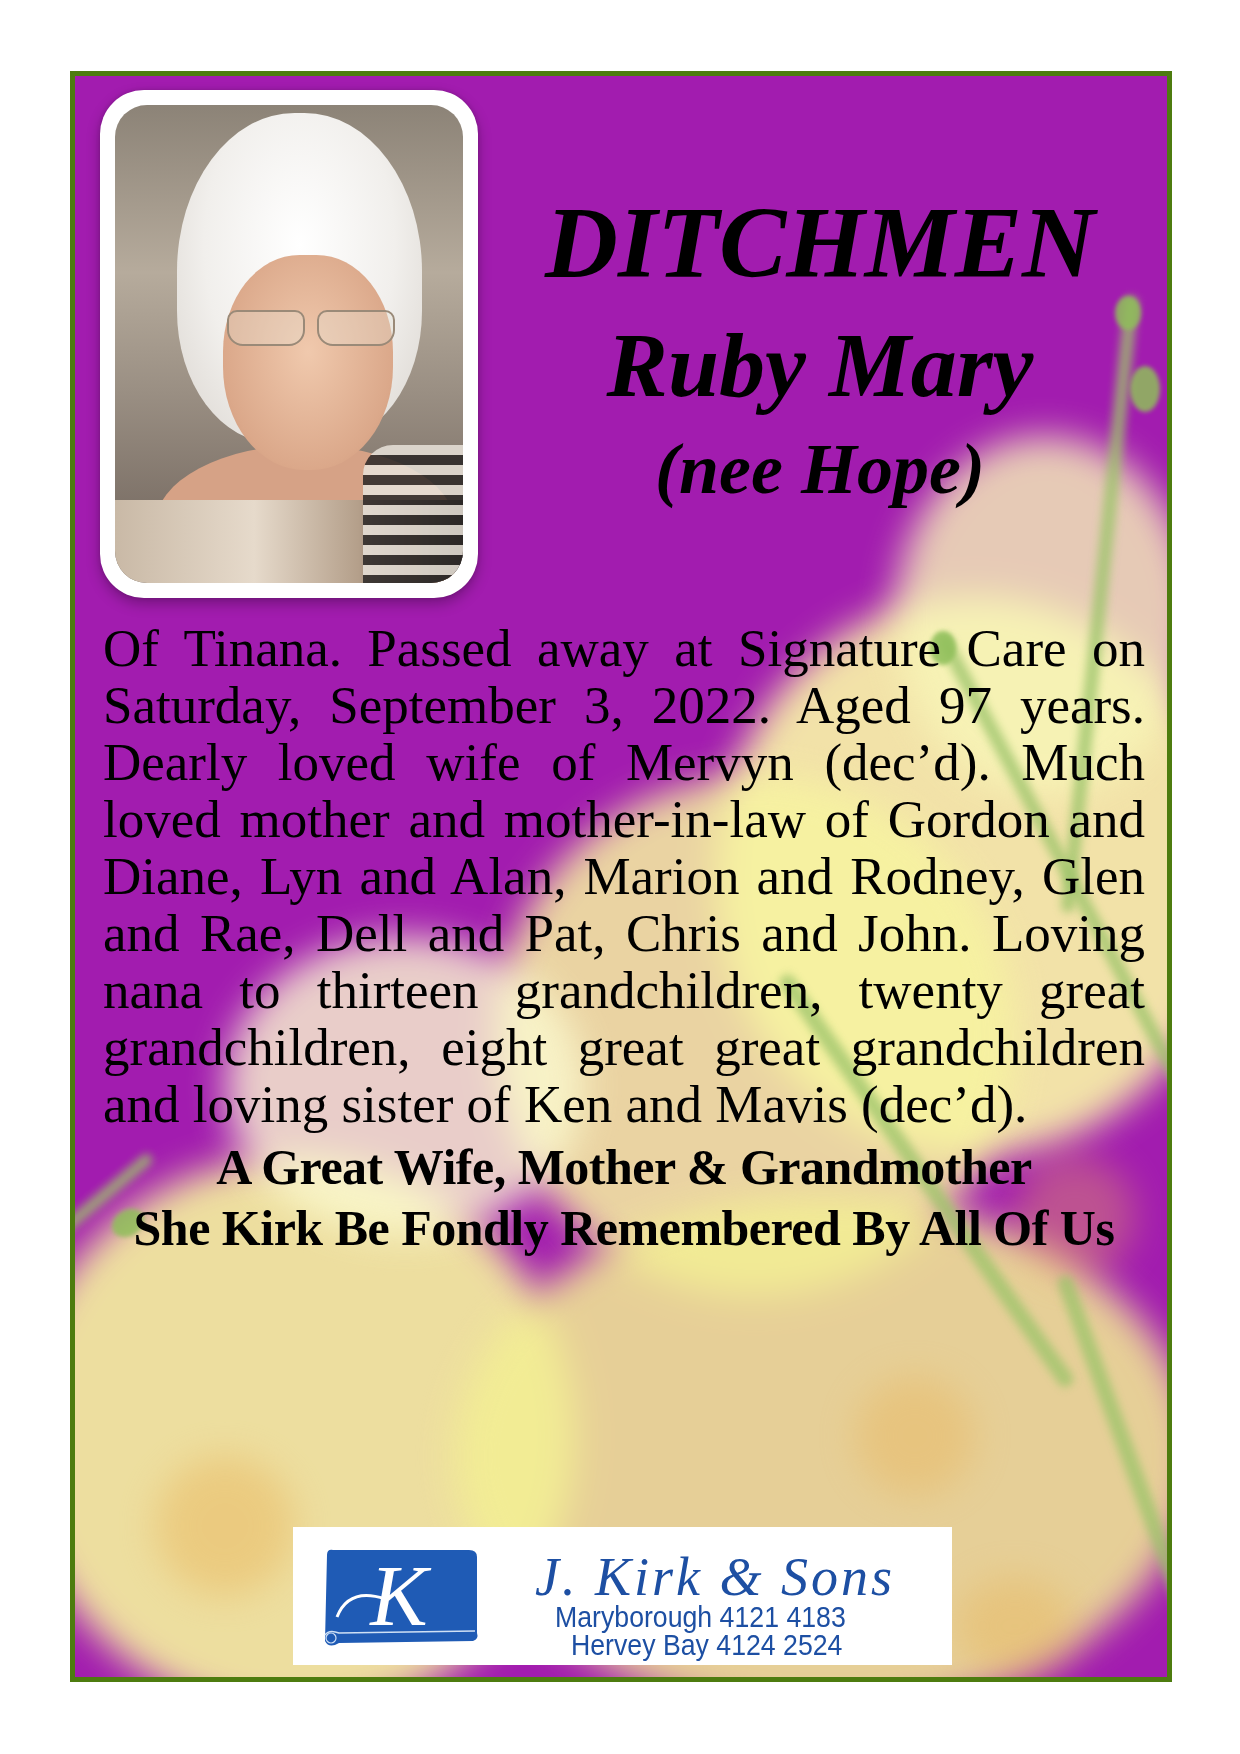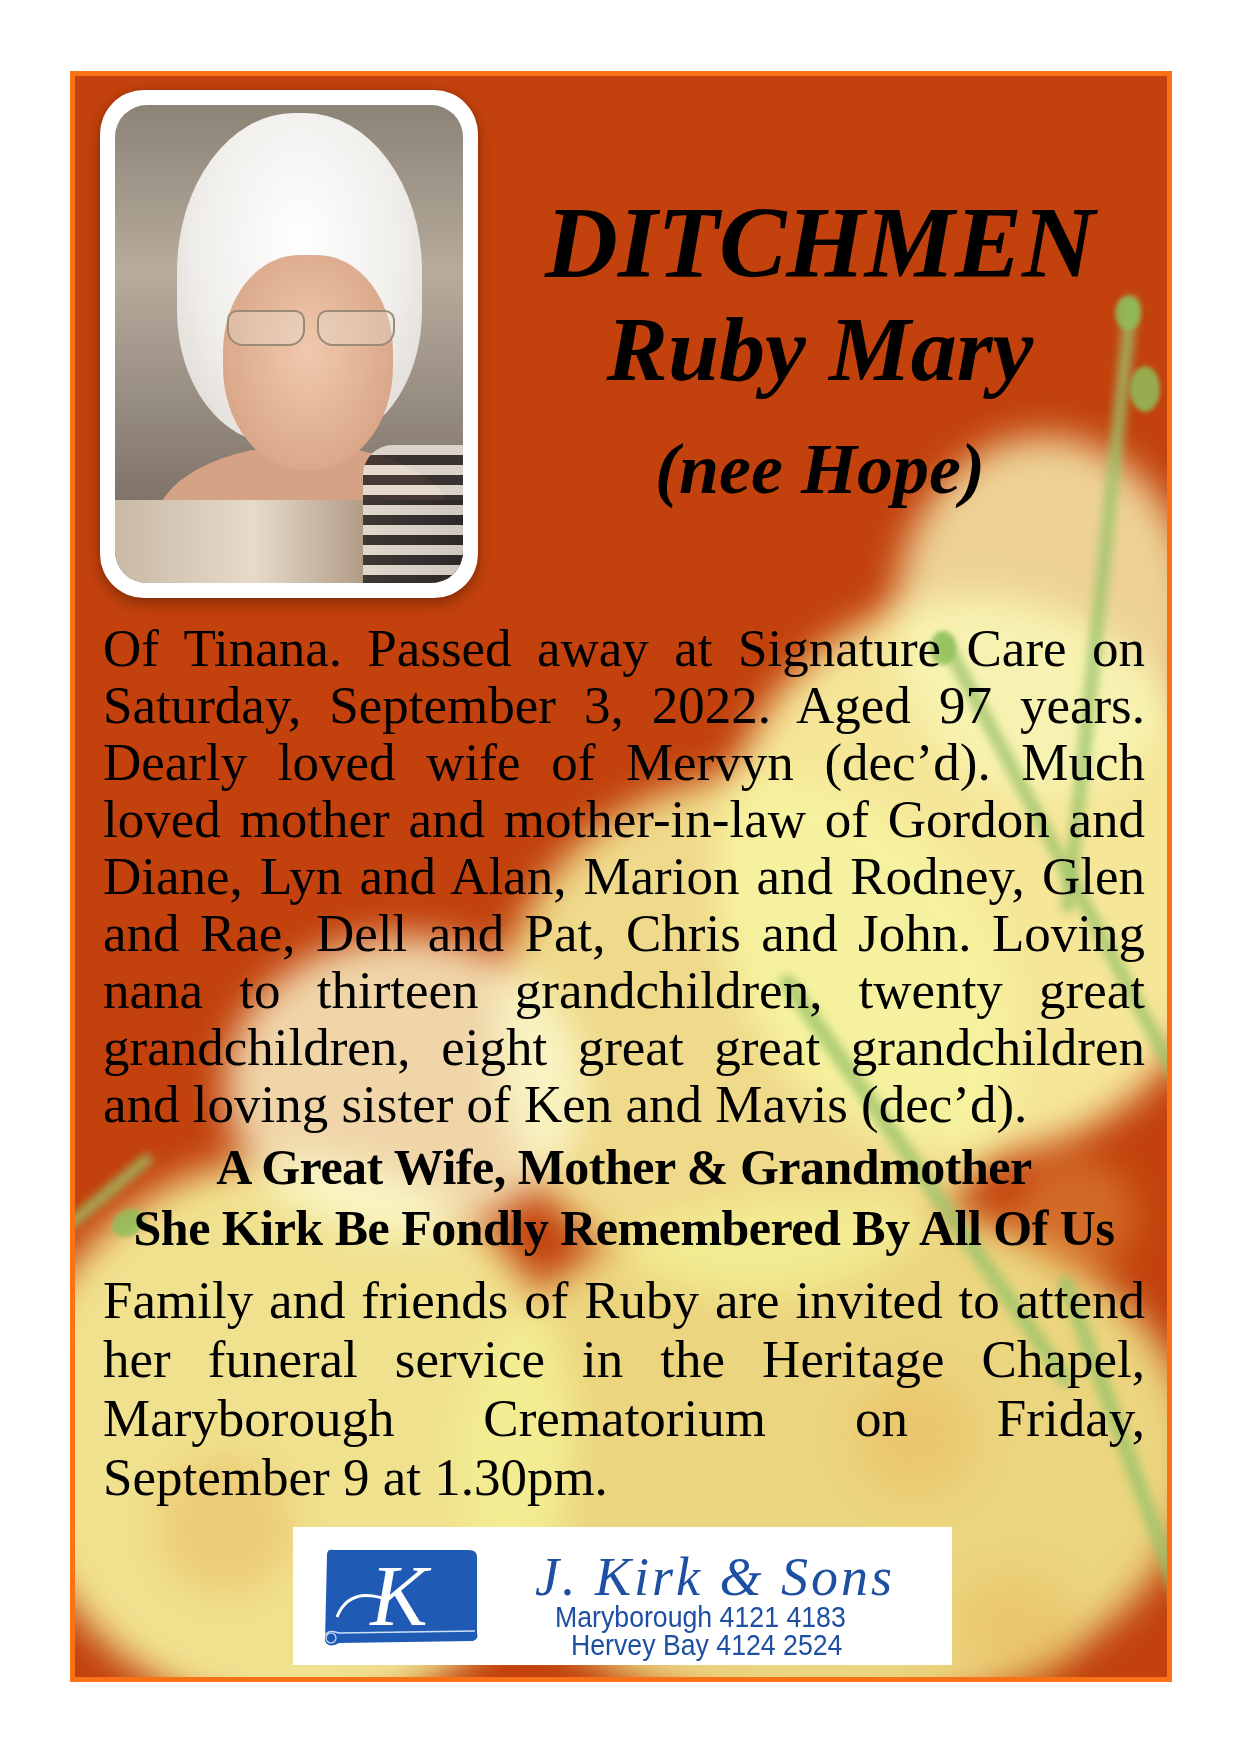--- a/index.html
+++ b/index.html
@@ -2,21 +2,21 @@
 <html><head>
 <meta charset="utf-8">
 <style>
   html, body { margin: 0; padding: 0; }
   body {
     width: 1240px; height: 1754px; background: #ffffff; position: relative; overflow: hidden;
     font-family: "Liberation Serif", serif; color: #000;
   }
   .frame {
     position: absolute; left: 70px; top: 71px; width: 1092px; height: 1601px;
-    border: 5px solid #f97316; overflow: hidden; background: #c2410c;
+    border: 5px solid #4d7c0f; overflow: hidden; background: #a21caf;
   }
   .bg { position: absolute; inset: 0; pointer-events: none; }
   .blob { position: absolute; border-radius: 50%; filter: blur(18px); }
   .stem { position: absolute; background: #9cc46a; border-radius: 20px; filter: blur(4px); opacity: .75; transform-origin: top center; }
   .bud { position: absolute; width: 26px; height: 34px; border-radius: 50%; background: #8fbf5a; filter: blur(2px); opacity: .85; }
   .photo-frame {
     position: absolute; left: 25px; top: 14px; width: 378px; height: 508px;
     background: #fff; border-radius: 44px;
     box-shadow: 0 6px 14px rgba(0,0,0,.28), 0 0 4px rgba(0,0,0,.15);
   }
@@ -27,21 +27,21 @@
   .photo .hair { position: absolute; left: 62px; top: 8px; width: 245px; height: 330px; border-radius: 48% 48% 40% 40%; background: radial-gradient(ellipse at 50% 40%, #ffffff 0%, #f1efec 55%, #d9d4ce 100%); }
   .photo .face { position: absolute; left: 108px; top: 150px; width: 170px; height: 215px; border-radius: 45% 45% 48% 48%; background: radial-gradient(ellipse at 50% 45%, #f0c9ad 0%, #dba88a 70%, #c79274 100%); }
   .photo .glasses { position: absolute; left: 112px; top: 205px; width: 168px; height: 34px; }
   .photo .glasses i { position: absolute; top: 0; width: 74px; height: 32px; border: 2px solid #9a8a78; border-radius: 10px 10px 16px 16px; background: rgba(230,225,215,.35); }
   .photo .neck { position: absolute; left: 40px; top: 340px; width: 300px; height: 160px; border-radius: 50% 50% 0 0; background: #d6a286; }
   .photo .top { position: absolute; left: 0; top: 395px; width: 348px; height: 90px; background: linear-gradient(90deg,#c9b9a6 0%, #e6dacb 40%, #b49f8a 70%, #3a3230 100%); }
   .photo .pattern { position: absolute; left: 248px; top: 340px; width: 100px; height: 140px; background: repeating-linear-gradient(0deg,#2b2726 0 10px,#e9e3da 10px 20px), #2b2726; opacity: .85; border-radius: 30px 0 0 0; }
 
   .heading { position: absolute; left: 440px; width: 610px; text-align: center; font-weight: bold; font-style: italic; white-space: nowrap; }
   .h-surname { top: 112px; font-size: 101px; line-height: 110px; }
-  .h-given { top: 223px; font-size: 92px; line-height: 100px; font-style: italic; }
+  .h-given { top: 239px; font-size: 92px; line-height: 100px; font-style: italic; }
   .h-nee { top: 353px; font-size: 72px; line-height: 80px; }
 
   .body-text {
     position: absolute; left: 28px; width: 1042px; font-size: 53px; line-height: 57px; text-align: justify; text-align-last: left;
   }
   .p1 { top: 544px; }
   .tagline { position: absolute; left: 28px; width: 1042px; text-align: center; font-weight: bold; font-size: 50px; line-height: 60px; white-space: nowrap; letter-spacing: -0.5px; }
   .t1 { top: 1061px; }
   .t2 { top: 1122px; }
   .p2 { top: 1195px; line-height: 59px; }
@@ -98,21 +98,20 @@
 
   <div class="heading h-surname">DITCHMEN</div>
   <div class="heading h-given">Ruby Mary</div>
   <div class="heading h-nee">(nee Hope)</div>
 
   <div class="body-text p1">Of Tinana. Passed away at Signature Care on Saturday, September 3, 2022. Aged 97 years. Dearly loved wife of Mervyn (dec’d). Much loved mother and mother-in-law of Gordon and Diane, Lyn and Alan, Marion and Rodney, Glen and Rae, Dell and Pat, Chris and John. Loving nana to thirteen grandchildren, twenty great grandchildren, eight great great grandchildren and loving sister of Ken and Mavis (dec’d).</div>
 
   <div class="tagline t1">A Great Wife, Mother &amp; Grandmother</div>
   <div class="tagline t2">She Kirk Be Fondly Remembered By All Of Us</div>
 
-  <div class="body-text p2">Family and friends of Ruby are invited to attend her funeral service in the Heritage Chapel, Maryborough Crematorium on Friday, September 9 at 1.30pm.</div>
 
   <div class="logo">
     <svg class="emblem" viewBox="0 0 165 105">
       <path d="M8 8 Q8 2 14 3 L150 3 Q158 3 158 10 L158 86 Q160 92 154 94 L20 96 Q10 102 6 94 Z" fill="#1f5bb5"></path>
       <path d="M6 88 Q10 82 20 86 L156 84" stroke="#cfe0f5" stroke-width="1.5" fill="none"></path>
       <circle cx="12" cy="91" r="5" fill="none" stroke="#cfe0f5" stroke-width="1.2"></circle>
       <text x="80" y="78" text-anchor="middle" font-family="Liberation Serif, serif" font-style="italic" font-size="86" fill="#ffffff">K</text>
       <path d="M18 70 Q30 40 66 52" stroke="#ffffff" stroke-width="3" fill="none"></path>
     </svg>
     <div class="logo-name">J. Kirk &amp; Sons</div>

